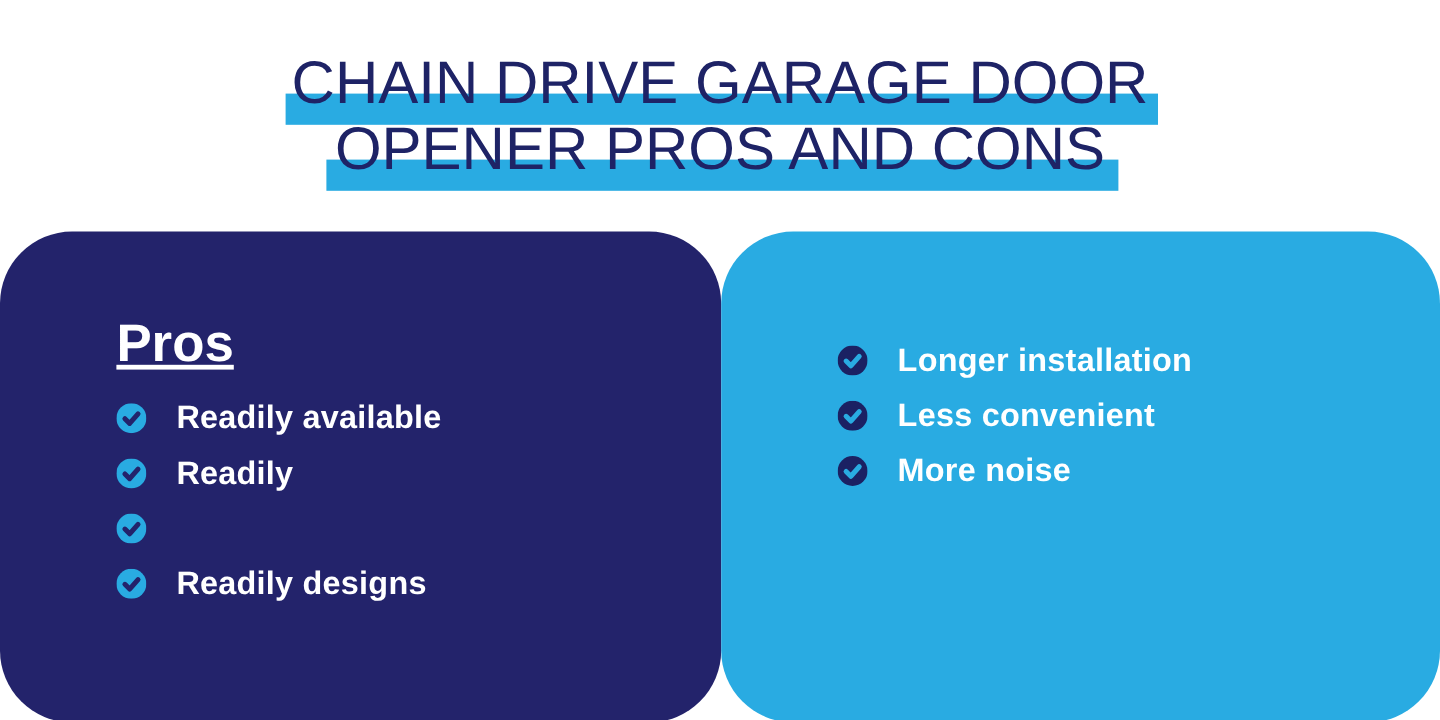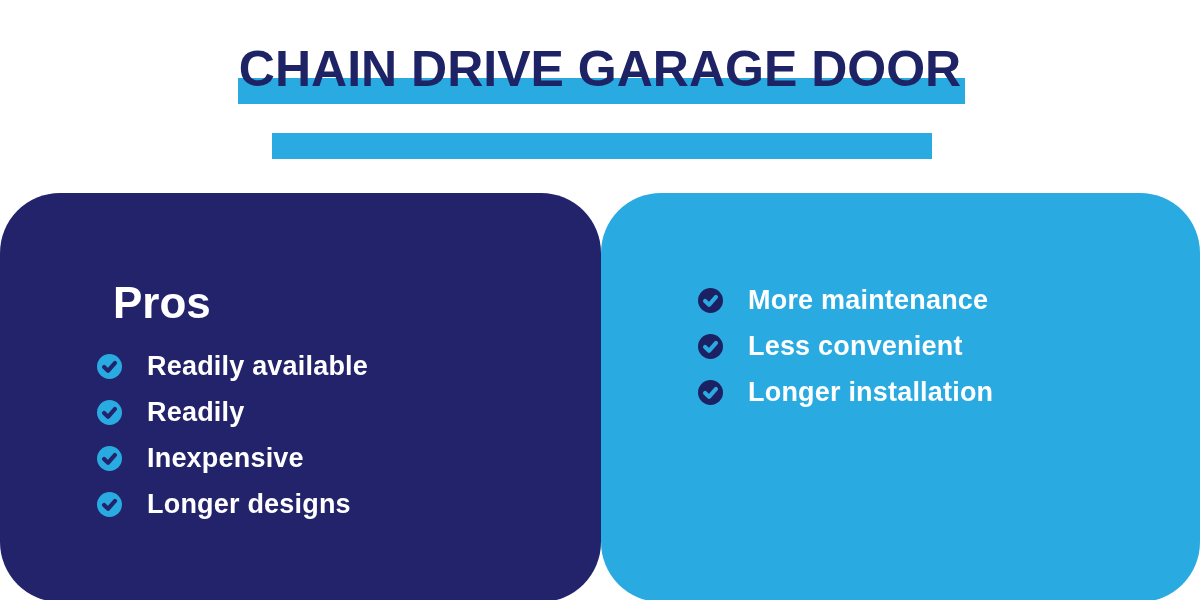--- a/index.html
+++ b/index.html
@@ -33,44 +33,45 @@
   }
   .hl1 { left: 238px; top: 78px;  width: 727px; height: 26px; }
   .hl2 { left: 272px; top: 133px; width: 660px; height: 26px; }
   h1 {
     position: relative;
     z-index: 1;
     margin: 42px 0 12px 0;
     text-align: center;
     font-size: 50px;
     line-height: 55px;
-    font-weight: bold;
+    font-weight: normal;
     letter-spacing: 0px;
     color: var(--title-navy);
   }
   h1 .tl { display: block; }
 
   
   .card {
     position: absolute;
     top: 193px;
     height: 409px;
     border-radius: 60px;
     box-sizing: border-box;
     padding: 70px 20px 0 97px;
   }
   .card.pros { left: 0;     width: 601px; background: var(--navy); }
   .card.cons { left: 601px; width: 599px; background: var(--cyan); }
 
   .card h2 {
-    margin: 16px;
+    margin: 0;
     font-size: 44px;
     line-height: 48px;
     font-weight: bold;
     color: #ffffff;
+    text-decoration: underline;
   }
   .card ul {
     list-style: none;
     margin: 14px 0 0 0;
     padding: 0;
   }
   .card li {
     display: flex;
     align-items: center;
     height: 46px;
@@ -102,20 +103,21 @@
 </head>
 <body>
 
 <div class="canvas">
 
   <header class="title-wrap">
     <div class="hl hl1"></div>
     <div class="hl hl2"></div>
     <h1>
       <span class="tl">CHAIN DRIVE GARAGE DOOR</span>
+      <span class="tl">OPENER PROS AND CONS</span>
     </h1>
   </header>
 
   <section class="card pros">
     <h2>Pros</h2>
     <ul>
       <li>
         <svg class="check" viewBox="0 0 24 24">
             <circle cx="12" cy="12" r="12"></circle>
             <path d="M6.8 12.4 L10.6 16.2 L17.3 8.6"></path>
@@ -127,51 +129,50 @@
             <circle cx="12" cy="12" r="12"></circle>
             <path d="M6.8 12.4 L10.6 16.2 L17.3 8.6"></path>
           </svg>
         <span class="label">Readily</span>
       </li>
       <li>
         <svg class="check" viewBox="0 0 24 24">
             <circle cx="12" cy="12" r="12"></circle>
             <path d="M6.8 12.4 L10.6 16.2 L17.3 8.6"></path>
           </svg>
-        <span class="label">Inexpensive</span>
       </li>
       <li>
         <svg class="check" viewBox="0 0 24 24">
             <circle cx="12" cy="12" r="12"></circle>
             <path d="M6.8 12.4 L10.6 16.2 L17.3 8.6"></path>
           </svg>
-        <span class="label">Longer designs</span>
+        <span class="label">Readily designs</span>
       </li>
     </ul>
   </section>
 
   <section class="card cons">
     <ul>
       <li>
         <svg class="check" viewBox="0 0 24 24">
             <circle cx="12" cy="12" r="12"></circle>
             <path d="M6.8 12.4 L10.6 16.2 L17.3 8.6"></path>
           </svg>
-        <span class="label">More maintenance</span>
+        <span class="label">Longer installation</span>
       </li>
       <li>
         <svg class="check" viewBox="0 0 24 24">
             <circle cx="12" cy="12" r="12"></circle>
             <path d="M6.8 12.4 L10.6 16.2 L17.3 8.6"></path>
           </svg>
         <span class="label">Less convenient</span>
       </li>
       <li>
         <svg class="check" viewBox="0 0 24 24">
             <circle cx="12" cy="12" r="12"></circle>
             <path d="M6.8 12.4 L10.6 16.2 L17.3 8.6"></path>
           </svg>
-        <span class="label">Longer installation</span>
+        <span class="label">More noise</span>
       </li>
     </ul>
   </section>
 
 </div>
 
 </body></html>

